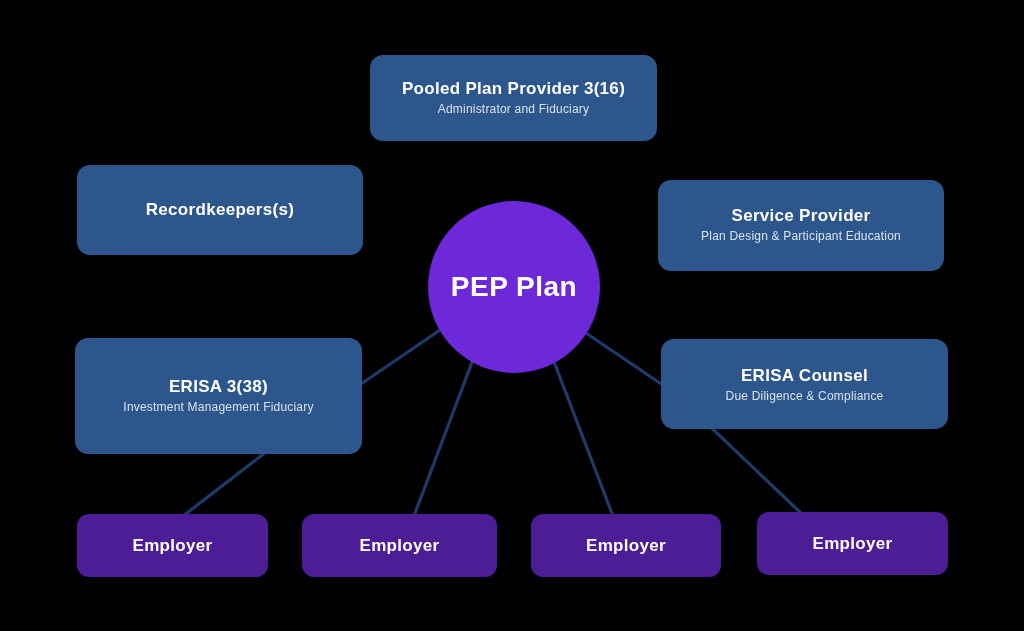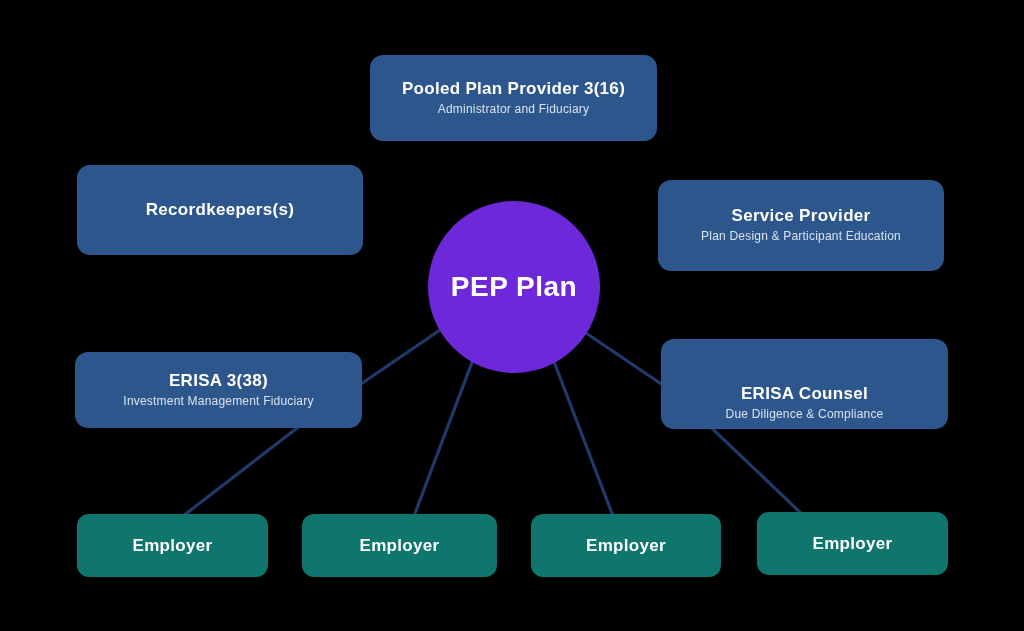--- a/index.html
+++ b/index.html
@@ -24,24 +24,24 @@
   .node {
     position: absolute;
     z-index: 2;
     box-sizing: border-box;
     display: flex;
     flex-direction: column;
     align-items: center;
     justify-content: center;
     text-align: center;
     border-radius: 13px;
-    padding: 6px 10px;
+    padding: 24px 10px;
   }
   .dark-box { background: #2d578c; }
-  .light-box { background: #0f766e; border-radius: 12px; }
+  .light-box { background: #4c1d95; border-radius: 12px; }
   .node-title {
     color: #ffffff;
     font-weight: 700;
     font-size: 17px;
     letter-spacing: 0.3px;
     line-height: 1.35;
   }
   .node-subtitle {
     color: #d9e2ef;
     font-weight: 400;
@@ -70,21 +70,21 @@
   .employer-label {
     color: #ffffff;
     font-weight: 700;
     font-size: 17px;
     letter-spacing: 0.3px;
   }
   
   .box-pooled   { left: 370px; top: 55px;  width: 287px; height: 86px; }
   .box-record   { left: 77px;  top: 165px; width: 286px; height: 90px; }
   .box-service  { left: 658px; top: 180px; width: 286px; height: 91px; }
-  .box-erisa338 { left: 75px;  top: 352px; width: 287px; height: 76px; }
+  .box-erisa338 { left: 75px;  top: 338px; width: 287px; height: 116px; }
   .box-counsel  { left: 661px; top: 339px; width: 287px; height: 90px; justify-content: flex-end; }
   .box-emp1 { left: 77px;  top: 514px; width: 191px; height: 63px; }
   .box-emp2 { left: 302px; top: 514px; width: 195px; height: 63px; }
   .box-emp3 { left: 531px; top: 514px; width: 190px; height: 63px; }
   .box-emp4 { left: 757px; top: 512px; width: 191px; height: 63px; }
 </style>
 </head>
 <body>
 
 <div class="stage">

